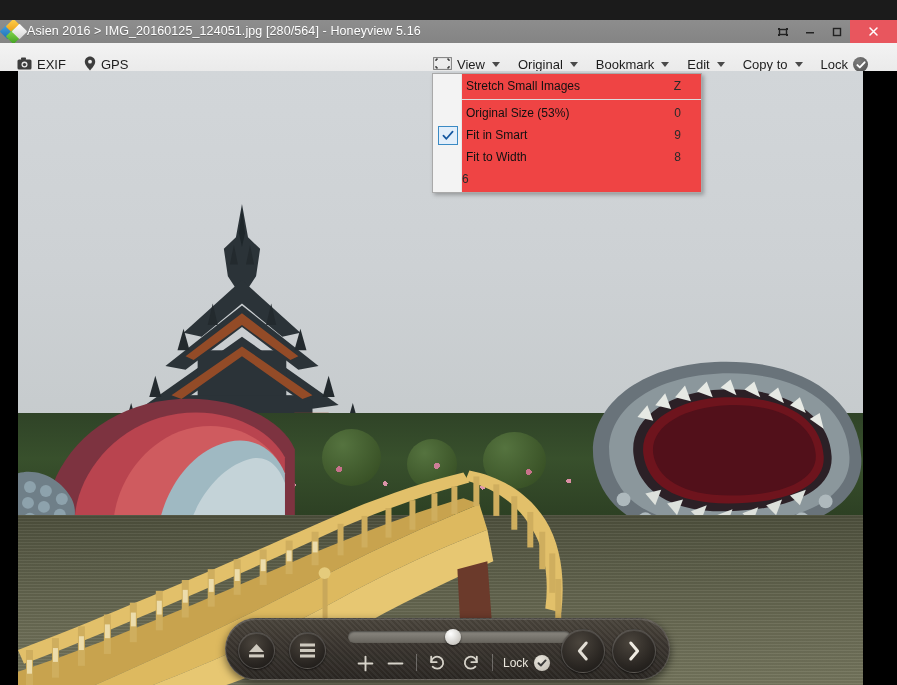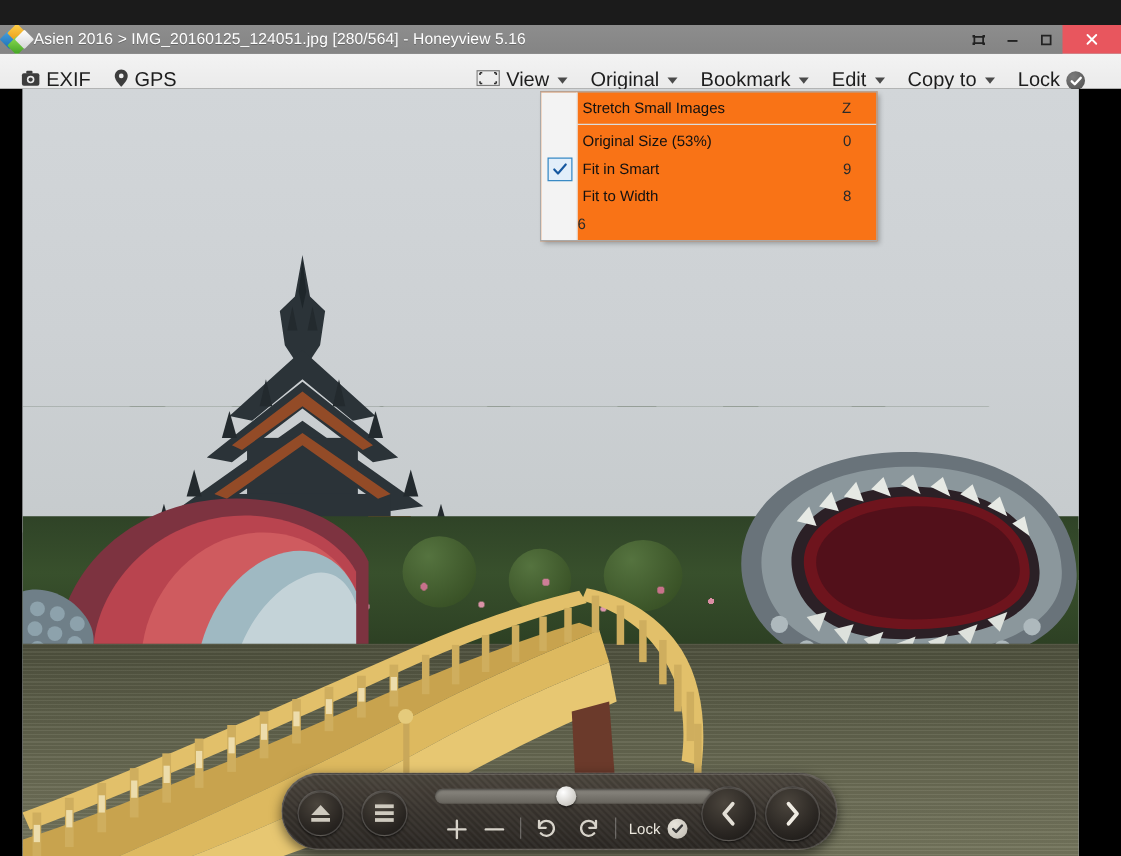--- a/index.html
+++ b/index.html
@@ -34,21 +34,21 @@
   }
   .wbtn.restore2 svg, .wbtn.min svg, .wbtn.max svg{ display:block; }
   .wbtn.close{ width:47px; background:#e8565e; color:#fff; }
   .wbtn.close svg{ display:block; }
 
   
   .toolbar{
     position:absolute; left:0; top:23px; width:897px; height:44px;
     background:linear-gradient(#f3f3f3,#e6e6e6);
     border-bottom:1px solid #c2c2c2;
-    display:flex; align-items:center; font-size:16px; color:#1d1d1d;
+    display:flex; align-items:center; font-size:13px; color:#1d1d1d;
   }
   .tb-item{ display:flex; align-items:center; gap:5px; padding:0 9px; height:26px; white-space:nowrap;}
   .tb-left{ display:flex; align-items:center; padding-left:8px; }
   .tb-right{ margin-left:auto; display:flex; align-items:center; padding-right:20px; }
   .caret{ width:0;height:0;border-left:4.5px solid transparent;border-right:4.5px solid transparent;border-top:5px solid #4a4a4a; margin-left:2px; }
   .lockchk{
     width:15px;height:15px;border-radius:50%;
     background:radial-gradient(circle at 35% 30%,#7c7c7c,#4d4d4d);
     display:flex;align-items:center;justify-content:center;
   }
@@ -121,21 +121,21 @@
     content:""; position:absolute; inset:0;
     background:repeating-linear-gradient(0deg, rgba(255,255,255,.05) 0 1px, rgba(0,0,0,.05) 1px 3px);
   }
   
   .bridge{ position:absolute; left:0; top:58%; width:78%; height:42%; }
   .bridge svg{ width:100%; height:100%; display:block; }
 
   
   .dropdown{
     position:absolute; left:432px; top:53px; width:270px;
-    background:#f97316; border:1px solid #a9a9a9;
+    background:#ef4444; border:1px solid #a9a9a9;
     box-shadow:2px 2px 4px rgba(0,0,0,.28);
     font-size:12px; color:#111; padding:1px 0 2px 0;
     z-index:50;
   }
   .mi{ display:flex; align-items:center; height:22px; position:relative; }
   .mi .gutter{ width:29px; height:22px; flex:0 0 auto; display:flex; align-items:center; justify-content:center; }
   .mi .lbl{ flex:1 1 auto; white-space:nowrap; padding-left:4px; }
   .mi .key{ padding-right:20px; color:#2a2a2a; }
   .mi .chkbox{
     width:20px;height:19px; border:1px solid #3a8ac4; background:#e2eefa;

